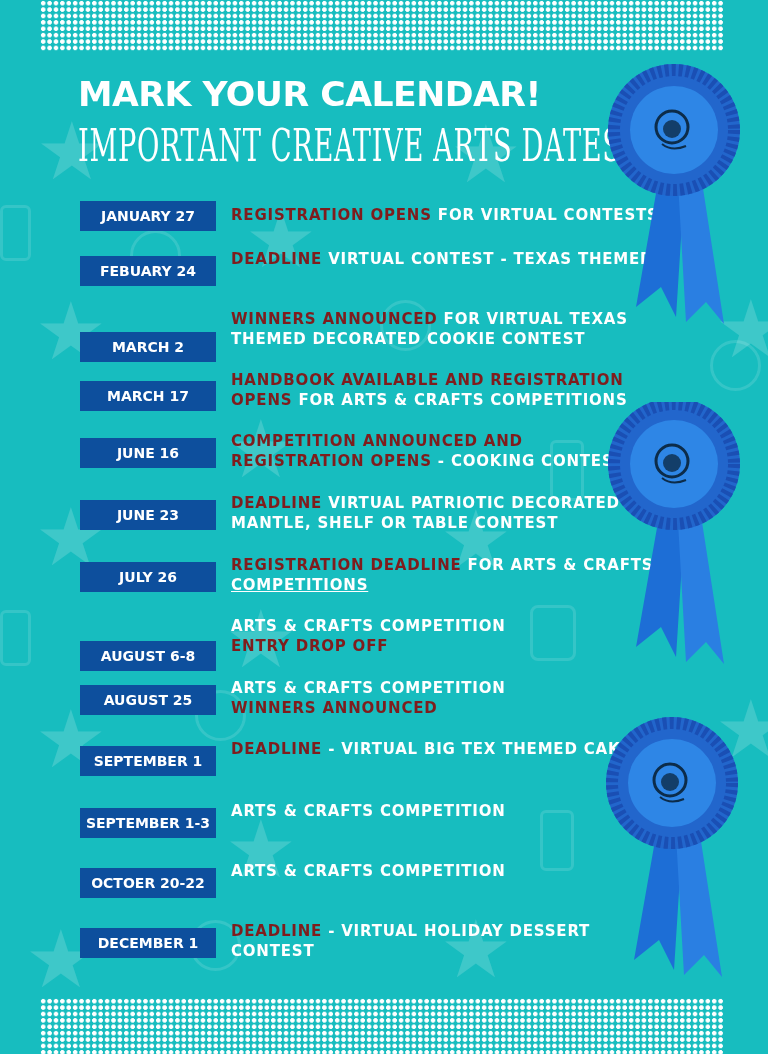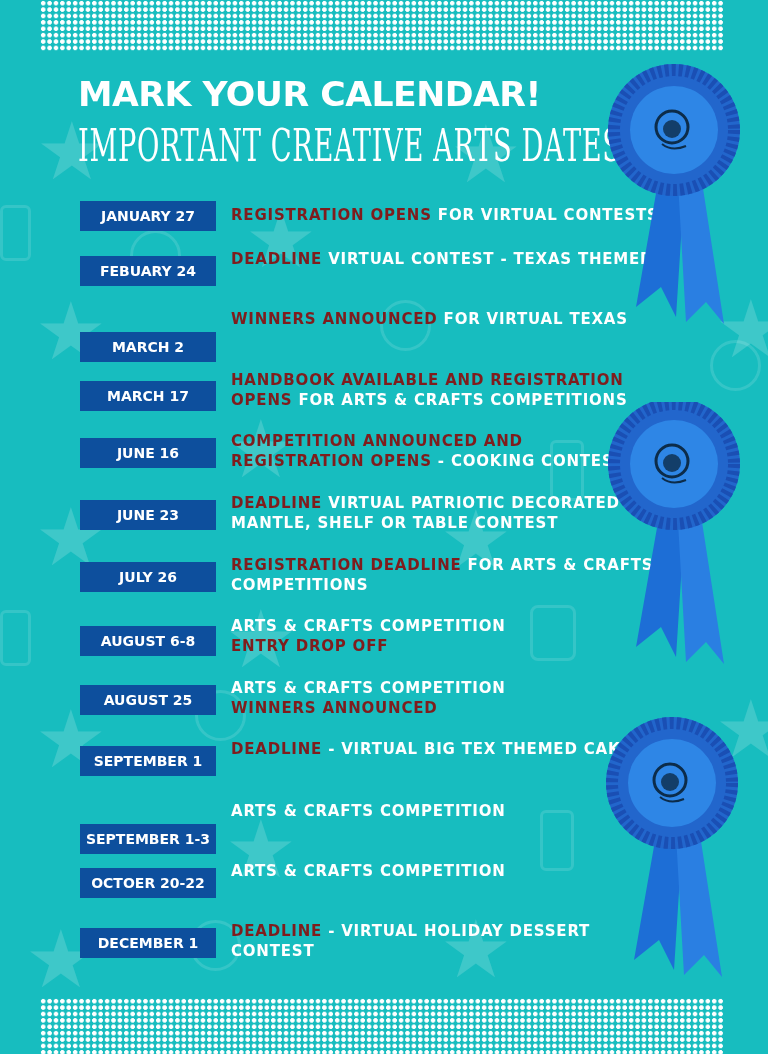--- a/index.html
+++ b/index.html
@@ -103,20 +103,21 @@
     <div class="row" style="top: 256px;">
       <div class="date-box" style="top: 0px;">FEBUARY 24</div>
       <div class="desc" style="top: -7px;">
         <div><span class="hl" style="white-space: pre;">DEADLINE</span><span style="white-space: pre;"> VIRTUAL CONTEST - TEXAS THEMED</span></div>
       </div>
     </div>
     <div class="row" style="top: 316px;">
       <div class="date-box" style="top: 16px;">MARCH 2</div>
       <div class="desc" style="top: -7px;">
         <div><span class="hl" style="white-space: pre;">WINNERS ANNOUNCED</span><span style="white-space: pre;"> FOR VIRTUAL TEXAS</span></div>
+        <div><span style="white-space: pre;">THEMED DECORATED COOKIE CONTEST</span></div>
       </div>
     </div>
     <div class="row" style="top: 377px;">
       <div class="date-box" style="top: 4px;">MARCH 17</div>
       <div class="desc" style="top: -7px;">
         <div><span class="hl" style="white-space: pre;">HANDBOOK AVAILABLE AND REGISTRATION</span></div>
         <div><span class="hl" style="white-space: pre;">OPENS</span><span style="white-space: pre;"> FOR ARTS &amp; CRAFTS COMPETITIONS</span></div>
       </div>
     </div>
     <div class="row" style="top: 438px;">
@@ -130,45 +131,45 @@
       <div class="date-box" style="top: 0px;">JUNE 23</div>
       <div class="desc" style="top: -7px;">
         <div><span class="hl" style="white-space: pre;">DEADLINE</span><span style="white-space: pre;"> VIRTUAL PATRIOTIC DECORATED</span></div>
         <div><span style="white-space: pre;">MANTLE, SHELF OR TABLE CONTEST</span></div>
       </div>
     </div>
     <div class="row" style="top: 562px;">
       <div class="date-box" style="top: 0px;">JULY 26</div>
       <div class="desc" style="top: -7px;">
         <div><span class="hl" style="white-space: pre;">REGISTRATION DEADLINE</span><span style="white-space: pre;"> FOR ARTS &amp; CRAFTS</span></div>
-        <div><span style="white-space: pre;">COMPETITIONS</span></div>
+        <div><span style="white-space: pre; text-decoration: underline;">COMPETITIONS</span></div>
       </div>
     </div>
     <div class="row" style="top: 623px;">
-      <div class="date-box" style="top: 3px;">AUGUST 6-8</div>
+      <div class="date-box" style="top: 18px;">AUGUST 6-8</div>
       <div class="desc" style="top: -7px;">
         <div><span style="white-space: pre;">ARTS &amp; CRAFTS COMPETITION</span></div>
         <div><span class="hl" style="white-space: pre;">ENTRY DROP OFF</span></div>
       </div>
     </div>
     <div class="row" style="top: 685px;">
       <div class="date-box" style="top: 0px;">AUGUST 25</div>
       <div class="desc" style="top: -7px;">
         <div><span style="white-space: pre;">ARTS &amp; CRAFTS COMPETITION</span></div>
         <div><span class="hl" style="white-space: pre;">WINNERS ANNOUNCED</span></div>
       </div>
     </div>
     <div class="row" style="top: 746px;">
       <div class="date-box" style="top: 0px;">SEPTEMBER 1</div>
       <div class="desc" style="top: -7px;">
         <div><span class="hl" style="white-space: pre;">DEADLINE</span><span style="white-space: pre;"> - VIRTUAL BIG TEX THEMED CAKE</span></div>
       </div>
     </div>
     <div class="row" style="top: 808px;">
-      <div class="date-box" style="top: 16px;">SEPTEMBER 1-3</div>
+      <div class="date-box" style="top: 0px;">SEPTEMBER 1-3</div>
       <div class="desc" style="top: -7px;">
         <div><span style="white-space: pre;">ARTS &amp; CRAFTS COMPETITION</span></div>
       </div>
     </div>
     <div class="row" style="top: 868px;">
       <div class="date-box" style="top: 0px;">OCTOER 20-22</div>
       <div class="desc" style="top: -7px;">
         <div><span style="white-space: pre;">ARTS &amp; CRAFTS COMPETITION</span></div>
       </div>
     </div>

